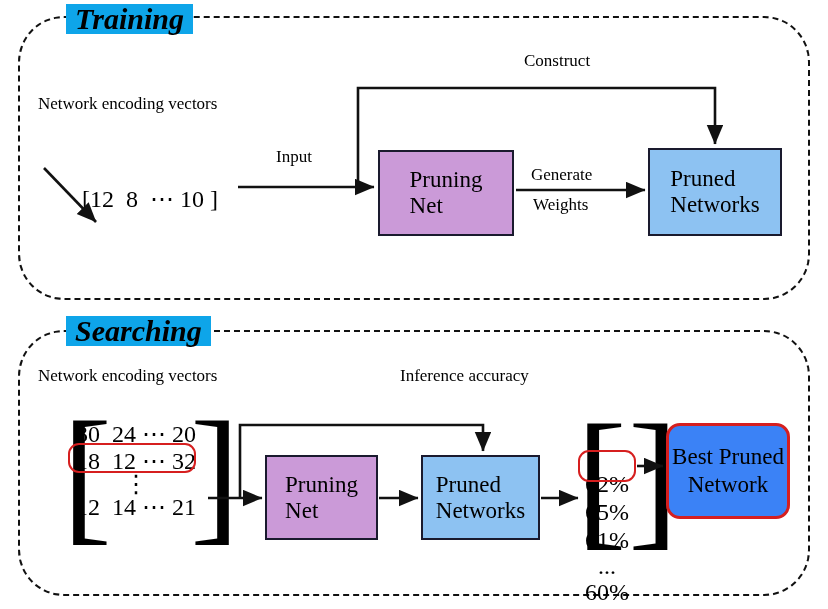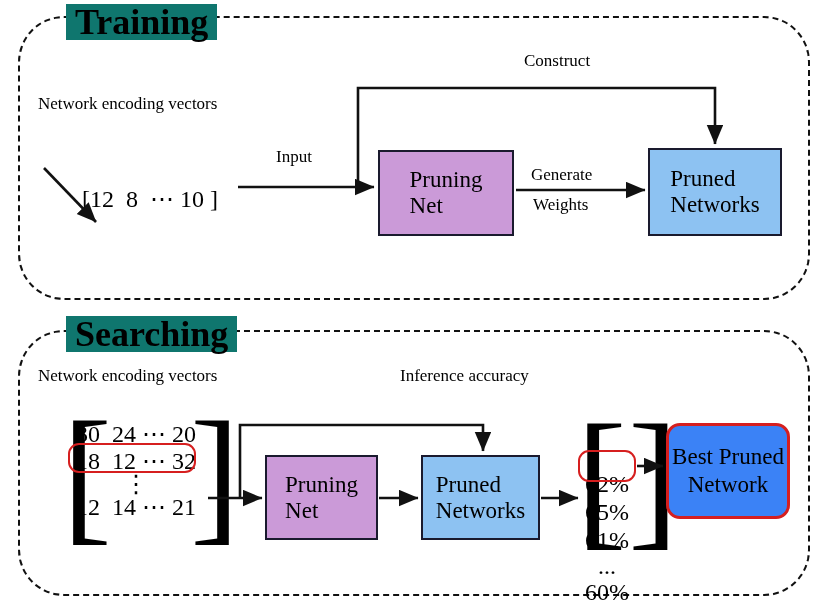--- a/index.html
+++ b/index.html
@@ -1,21 +1,21 @@
 <!DOCTYPE html>
 <html><head>
 <meta charset="utf-8">
 <style>
   html,body{margin:0;padding:0;background:#ffffff;}
   body{width:828px;height:609px;font-family:"Liberation Serif","DejaVu Serif",serif;color:#000;}
   #stage{position:relative;width:828px;height:609px;overflow:hidden;background:#fff;}
 
   .panel{position:absolute;border:2.5px dashed #111;border-radius:46px;background:transparent;}
-  .panel-title{position:absolute;font-weight:bold;font-size:36px;letter-spacing:0px;
-               background:#0f766e;padding:0 9px;line-height:1;white-space:nowrap;}
+  .panel-title{position:absolute;font-weight:bold;font-size:30px;letter-spacing:0px;
+               background:#0ea5e9;padding:0 9px;line-height:1;white-space:nowrap;font-style:italic;}
 
   .txt{position:absolute;white-space:nowrap;line-height:1.08;}
   .lbl{font-size:17px;}
 
   .node{position:absolute;border:2.5px solid #1a1a2e;display:flex;align-items:center;
         justify-content:center;text-align:left;font-size:23px;line-height:1.12;box-sizing:border-box;}
   .node span{display:block;}
 
   .redbox{position:absolute;border:3px solid #d61f1f;border-radius:14px;display:flex;
           align-items:center;justify-content:center;text-align:center;font-size:23px;

